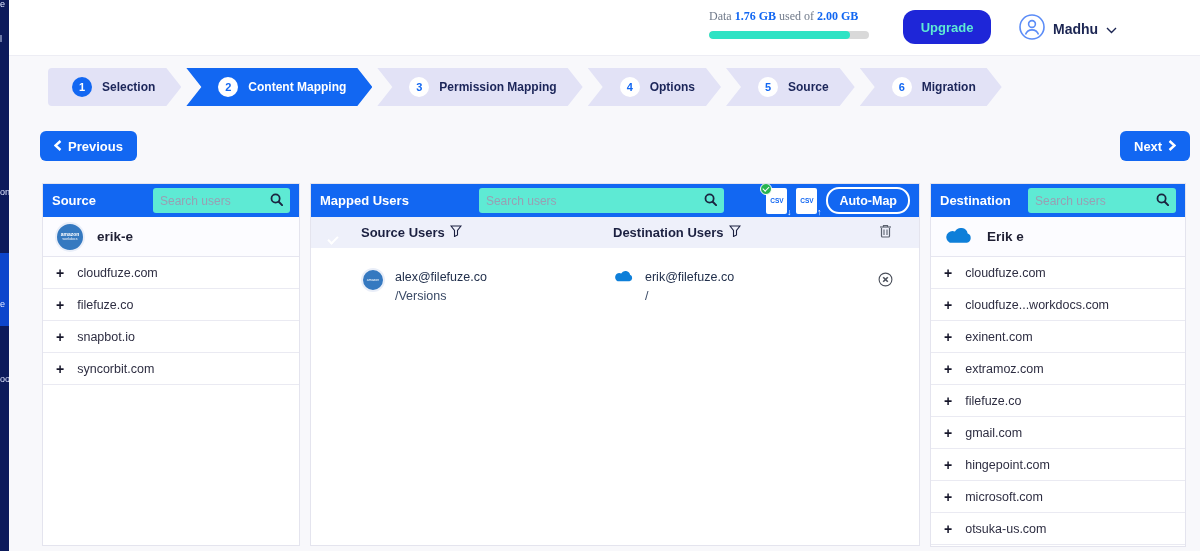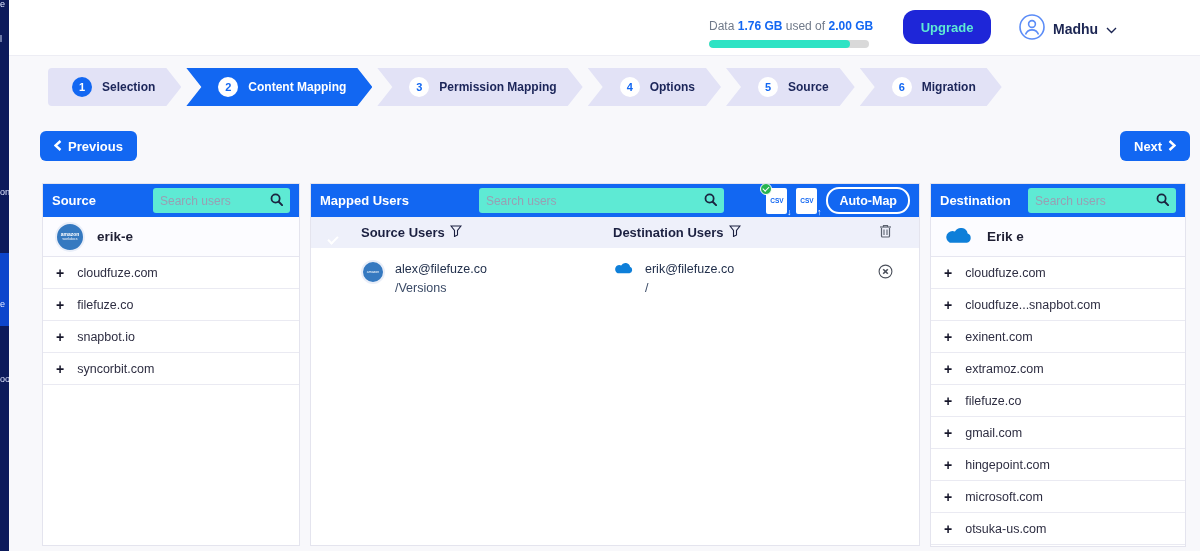--- a/index.html
+++ b/index.html
@@ -16,21 +16,21 @@
   .sidebar-active { position:absolute; left:0; top:253px; width:9px; height:73px; background:#0c45cc; }
   .sb-frag { position:absolute; left:0; color:#dfe6ff; font-size:9px; line-height:9px; }
   .sb-frag:nth-of-type(2) { top:35px; }
   .sb-frag:nth-of-type(3) { top:188px; }
   .sb-frag:nth-of-type(4) { top:300px; }
   .sb-frag:nth-of-type(5) { top:375px; }
   .sb-frag:nth-of-type(6) { top:540px; }
 
   
   .topbar { position:absolute; left:9px; top:0; width:1191px; height:56px; background:#fff; border-bottom:1px solid #ededf4; }
-  .usage { position:absolute; left:700px; top:19px; width:160px; }
+  .usage { position:absolute; left:700px; top:9px; width:160px;font-family:Liberation Serif, serif; }
   .usage-text { font-size:12px; color:#707a8a; white-space:nowrap; }
   .usage-text b { color:#1267f2; }
   .usage-bar { margin-top:7px; height:8px; border-radius:4px; background:#d9d9d9; overflow:hidden; }
   .usage-fill { height:8px; border-radius:4px; background:#2ee3c4; }
   .upgrade-btn { position:absolute; left:894px; top:10px; width:88px; height:34px; background:#1e26d8; color:#5eead4; border:none; border-radius:12px; font-size:13px; font-weight:bold; font-family:inherit; cursor:pointer; }
   .user-menu { position:absolute; left:1010px; top:14px; display:flex; align-items:center; gap:8px; cursor:pointer; }
   .user-name { font-size:14px; font-weight:bold; color:#1b2552; }
 
   
   .stepper { position:absolute; left:48px; top:68px; height:38px; display:flex; gap:5px; }
@@ -85,21 +85,21 @@
                  color:#fff; font-size:12.5px; font-weight:bold; font-family:inherit; cursor:pointer; }
 
   .table-head { height:31px; background:#eef0fa; display:flex; align-items:center; padding:0 14px; font-size:13px; font-weight:bold; color:#1b2040; }
   .col-check { width:36px; flex:none; }
   .col-main { flex:1; display:flex; align-items:center; gap:5px; }
   .col-actions { width:40px; flex:none; display:flex; justify-content:center; }
 
   .cb { width:15px; height:15px; background:#1267f2; border-radius:3px; position:relative; cursor:pointer; flex:none; }
   .cb::after { content:""; position:absolute; left:4.5px; top:1.5px; width:4px; height:8px; border:solid #fff; border-width:0 2px 2px 0; transform:rotate(45deg); }
 
-  .map-row { display:flex; align-items:flex-start; padding:12px 14px 0 14px; }
+  .map-row { display:flex; align-items:flex-start; padding:12px 14px 0 14px;margin-top:8px; }
   .user-cell { flex:1; display:flex; gap:10px; align-items:flex-start; }
   .wd-avatar.small { width:24px; height:24px; }
   .user-lines { font-size:12.5px; color:#22304c; line-height:1.5; }
   .user-path { color:#3a4a66; }
   .remove-btn { width:40px; flex:none; display:flex; justify-content:center; padding-top:4px; cursor:pointer; }
 
   .cloud-svg { flex:none; }
   .icon-btn { background:none; border:none; padding:0; cursor:pointer; }
 </style>
 </head>
@@ -321,21 +321,21 @@
         </svg>
     </span>
     <span class="account-name">Erik e</span>
   </div>
   <div class="list-item">
     <span class="plus-glyph">+</span>
     <span>cloudfuze.com</span>
   </div>
   <div class="list-item">
     <span class="plus-glyph">+</span>
-    <span>cloudfuze...snapbot.com</span>
+    <span>cloudfuze...workdocs.com</span>
   </div>
   <div class="list-item">
     <span class="plus-glyph">+</span>
     <span>exinent.com</span>
   </div>
   <div class="list-item">
     <span class="plus-glyph">+</span>
     <span>extramoz.com</span>
   </div>
   <div class="list-item">

